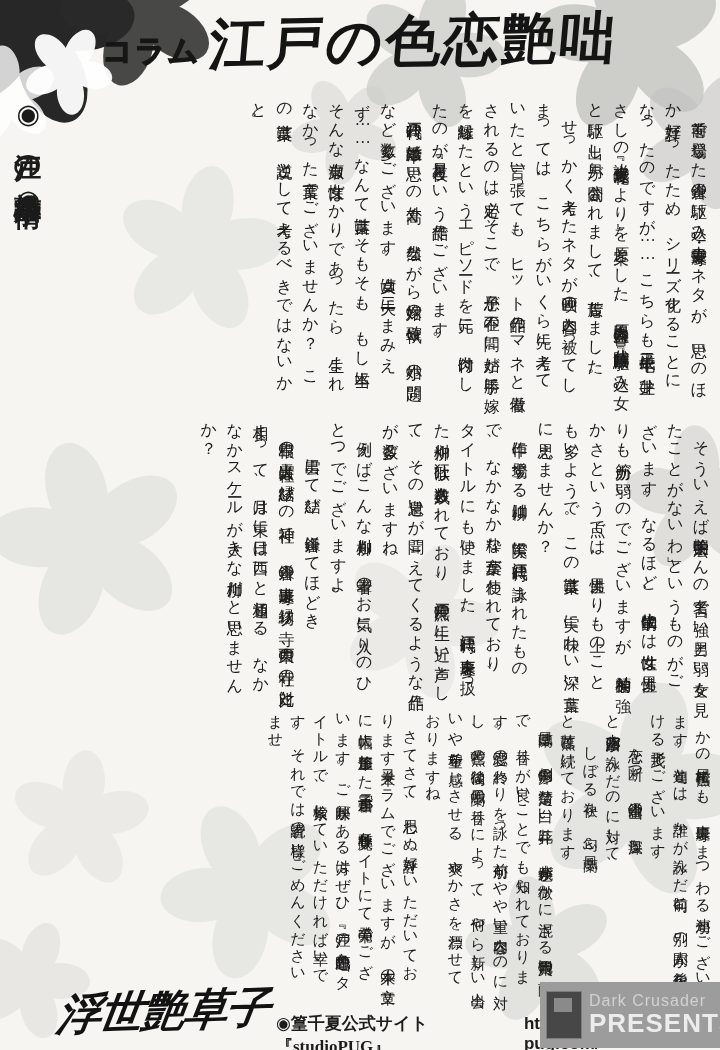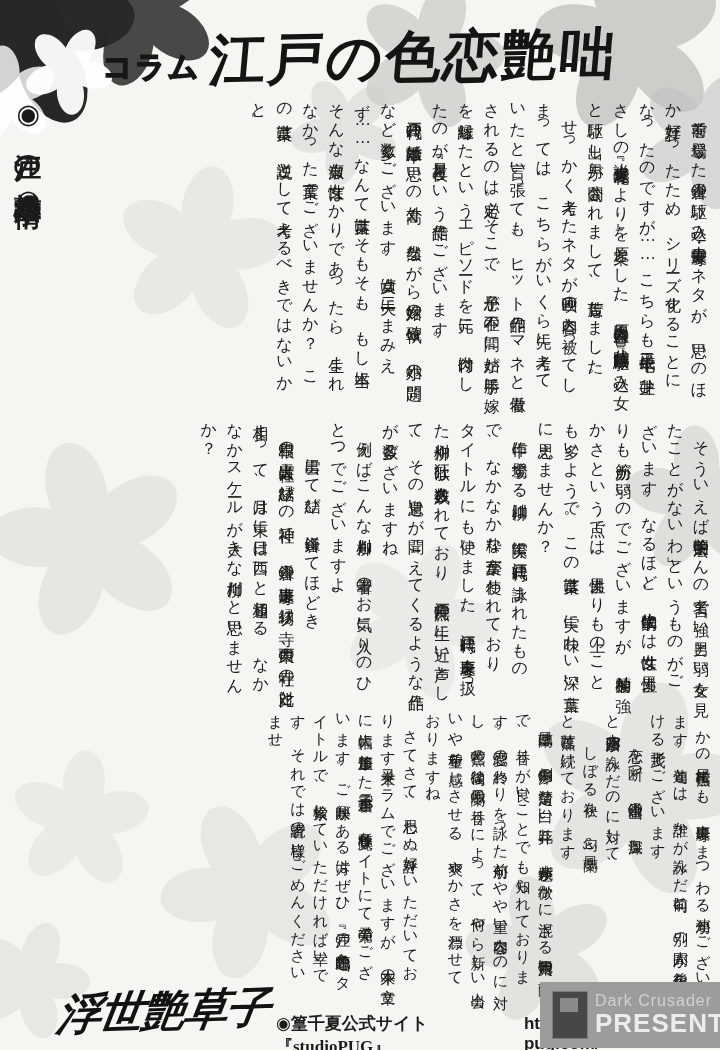--- a/index.html
+++ b/index.html
@@ -23,21 +23,21 @@
     font-size:16px;
     line-height:1.62;
   }
   #block3{font-size:15px;line-height:1.5;}
   #side-heading{
     left:12px;top:98px;height:250px;
     font-size:27px;font-weight:bold;letter-spacing:3px;
     line-height:1.1;
   }
   #title{
-    position:absolute;top:16px;left:0;width:720px;height:84px;
+    position:absolute;top:0;left:0;width:720px;height:84px;
     display:flex;align-items:center;justify-content:center;
     z-index:2;gap:10px;
   }
   #title .kicker{
     font-size:30px;font-weight:bold;
     color:#ffffff;-webkit-text-stroke:1.6px #161616;
     letter-spacing:2px;margin-top:18px;
   }
   #title .main{
     font-size:56px;font-weight:bold;
@@ -57,21 +57,21 @@
   }
   #siteline{
     position:absolute;left:276px;top:32px;
     font-size:17px;font-weight:bold;display:flex;gap:14px;align-items:baseline;
   }
   #siteline .url{font-family:"Liberation Sans","DejaVu Sans",sans-serif;font-size:17px;}
   #credit{
     position:absolute;right:0;top:2px;width:180px;height:66px;
     background:#9c9c9c;display:flex;align-items:center;gap:7px;
     font-family:"Liberation Sans","DejaVu Sans",sans-serif;
-    box-sizing:border-box;padding:4px 6px 4px 12px;
+    box-sizing:border-box;padding:4px 6px 4px 6px;
   }
   #credit .photo{
     width:34px;height:46px;background:#474747;border:1px solid #7d7d7d;
     position:relative;flex:0 0 auto;
   }
   #credit .photo::after{
     content:"";position:absolute;left:7px;top:6px;width:18px;height:14px;
     background:#8a8a8a;
   }
   #credit .lines{display:flex;flex-direction:column;align-items:flex-start;line-height:1.05;}

